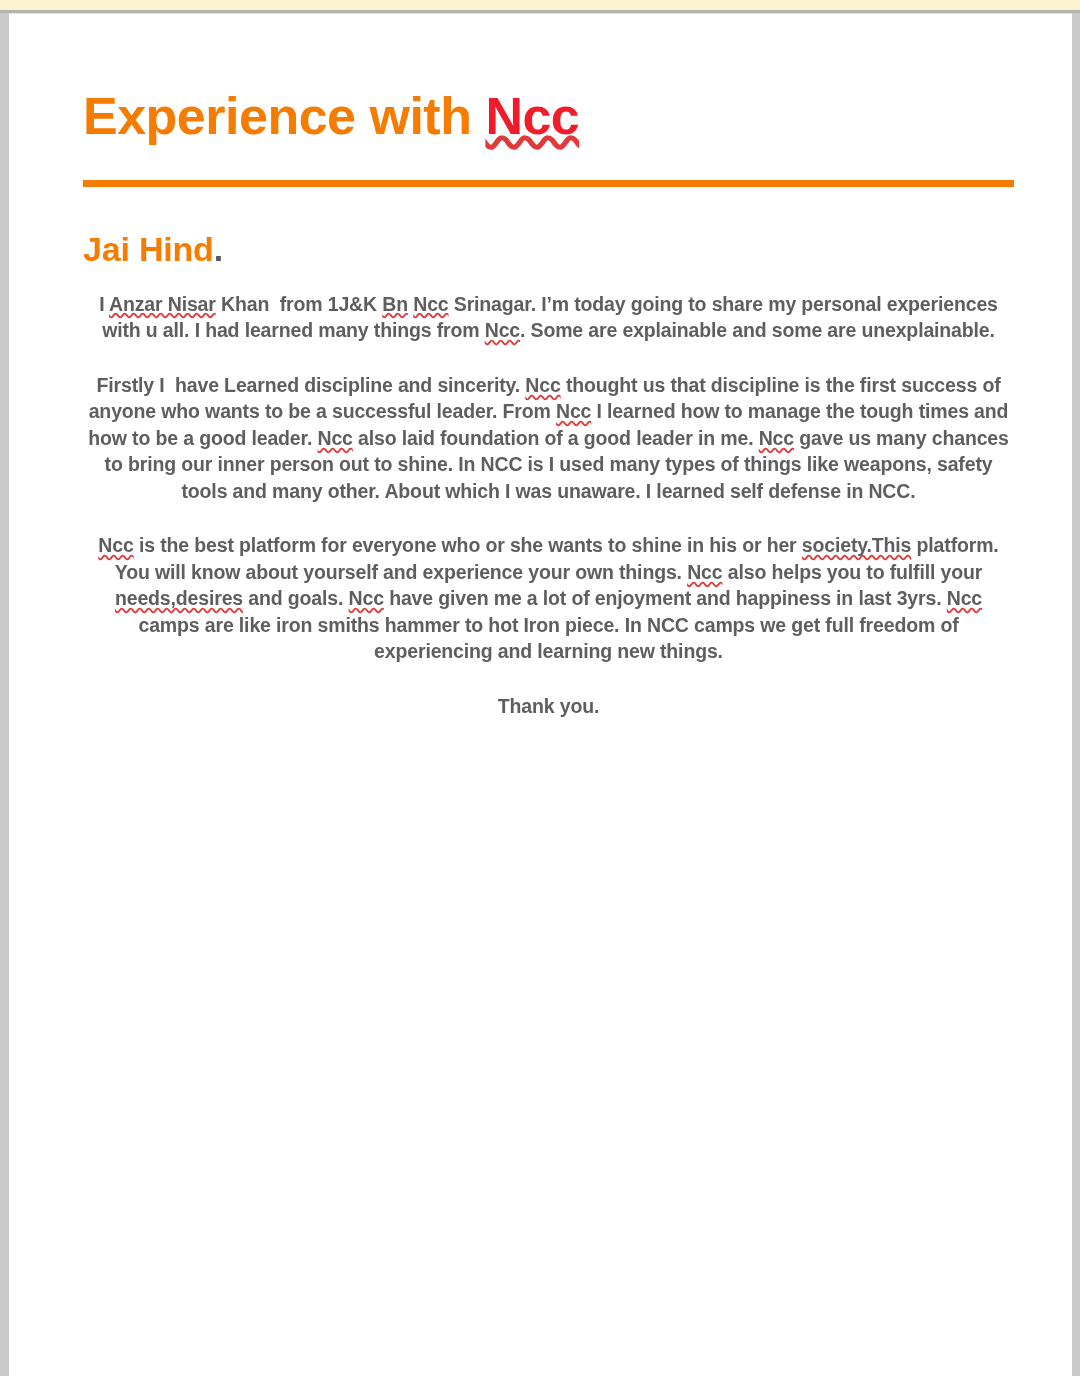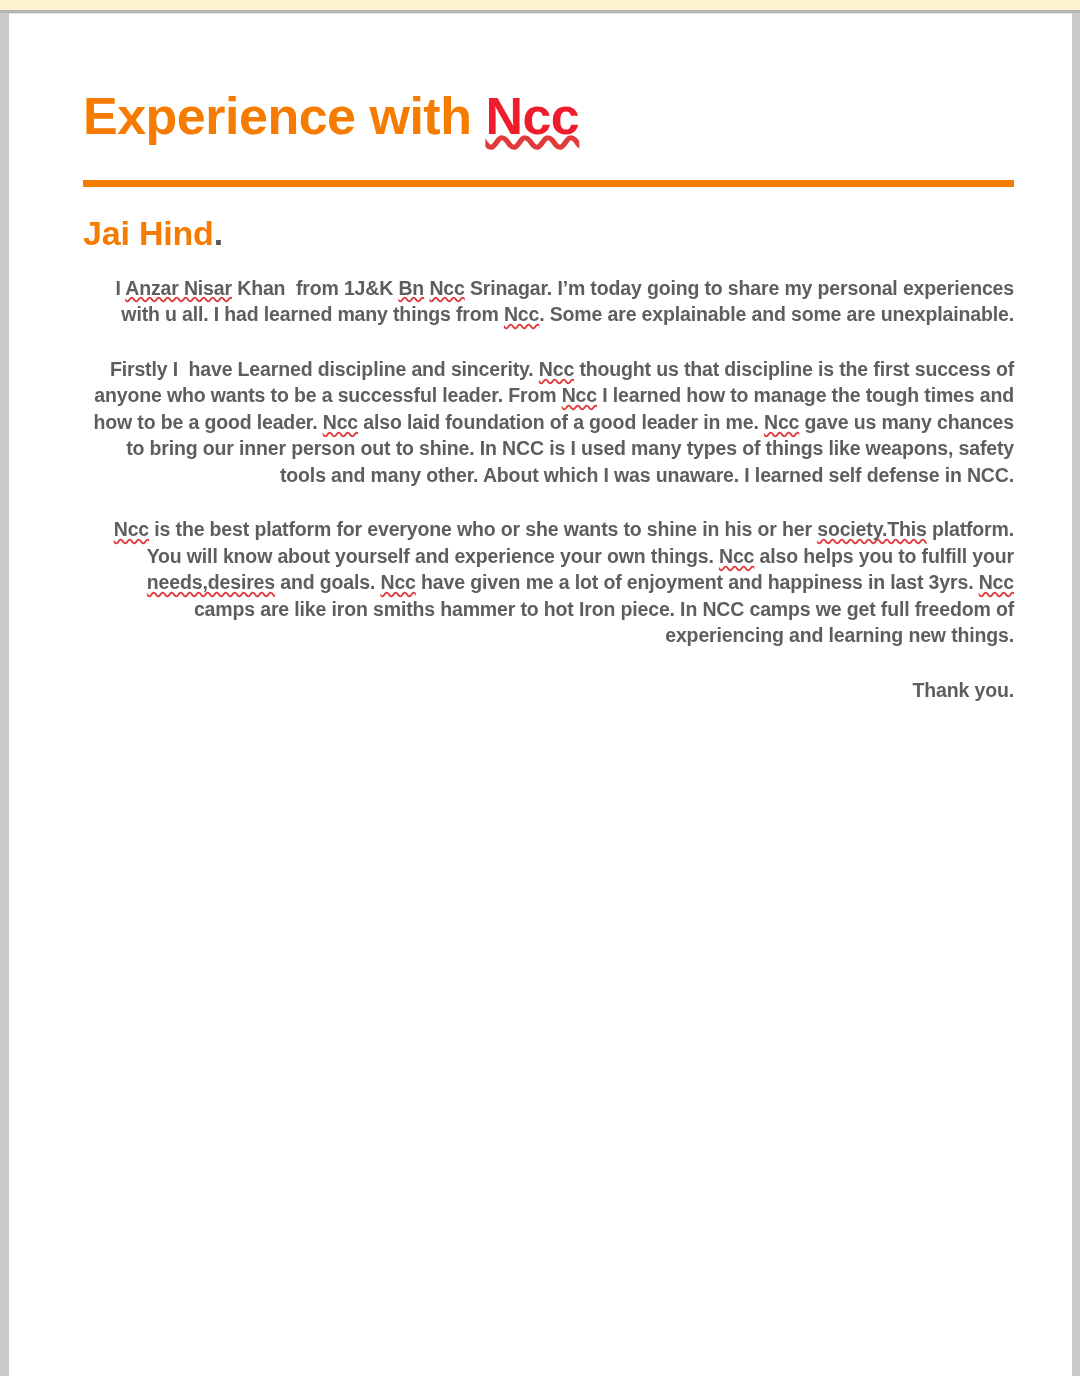--- a/index.html
+++ b/index.html
@@ -64,21 +64,21 @@
 
   #title-rule {
     margin-top: 36px;
     width: 931px;
     height: 7px;
     background: #f57c00;
   }
 
   
   #doc-subtitle {
-    margin: 28px 0 0 0;
+    margin: 44px 0 0 0;
     font-size: 34px;
     font-weight: bold;
     line-height: 1.1;
     color: #f57c00;
     letter-spacing: -0.2px;
   }
   #doc-subtitle .period { color: #5a5a5a; }
 
   
   #doc-body {
@@ -86,21 +86,21 @@
     width: 931px;
   }
   .para {
     margin: 0 0 28px 0;
     font-size: 19.5px;
     font-weight: bold;
     line-height: 1.36;
     color: #5e5e5e;
     letter-spacing: -0.15px;
     white-space: pre-wrap;
-    text-align: right;
+    text-align: center;
   }
   .para:last-child { margin-bottom: 8px; }
 
   
   .misspelled {
     text-decoration: underline wavy #e03a3a;
     text-decoration-skip-ink: none;
     text-underline-offset: 2px;
     -webkit-text-decoration: underline wavy #e03a3a;
   }

